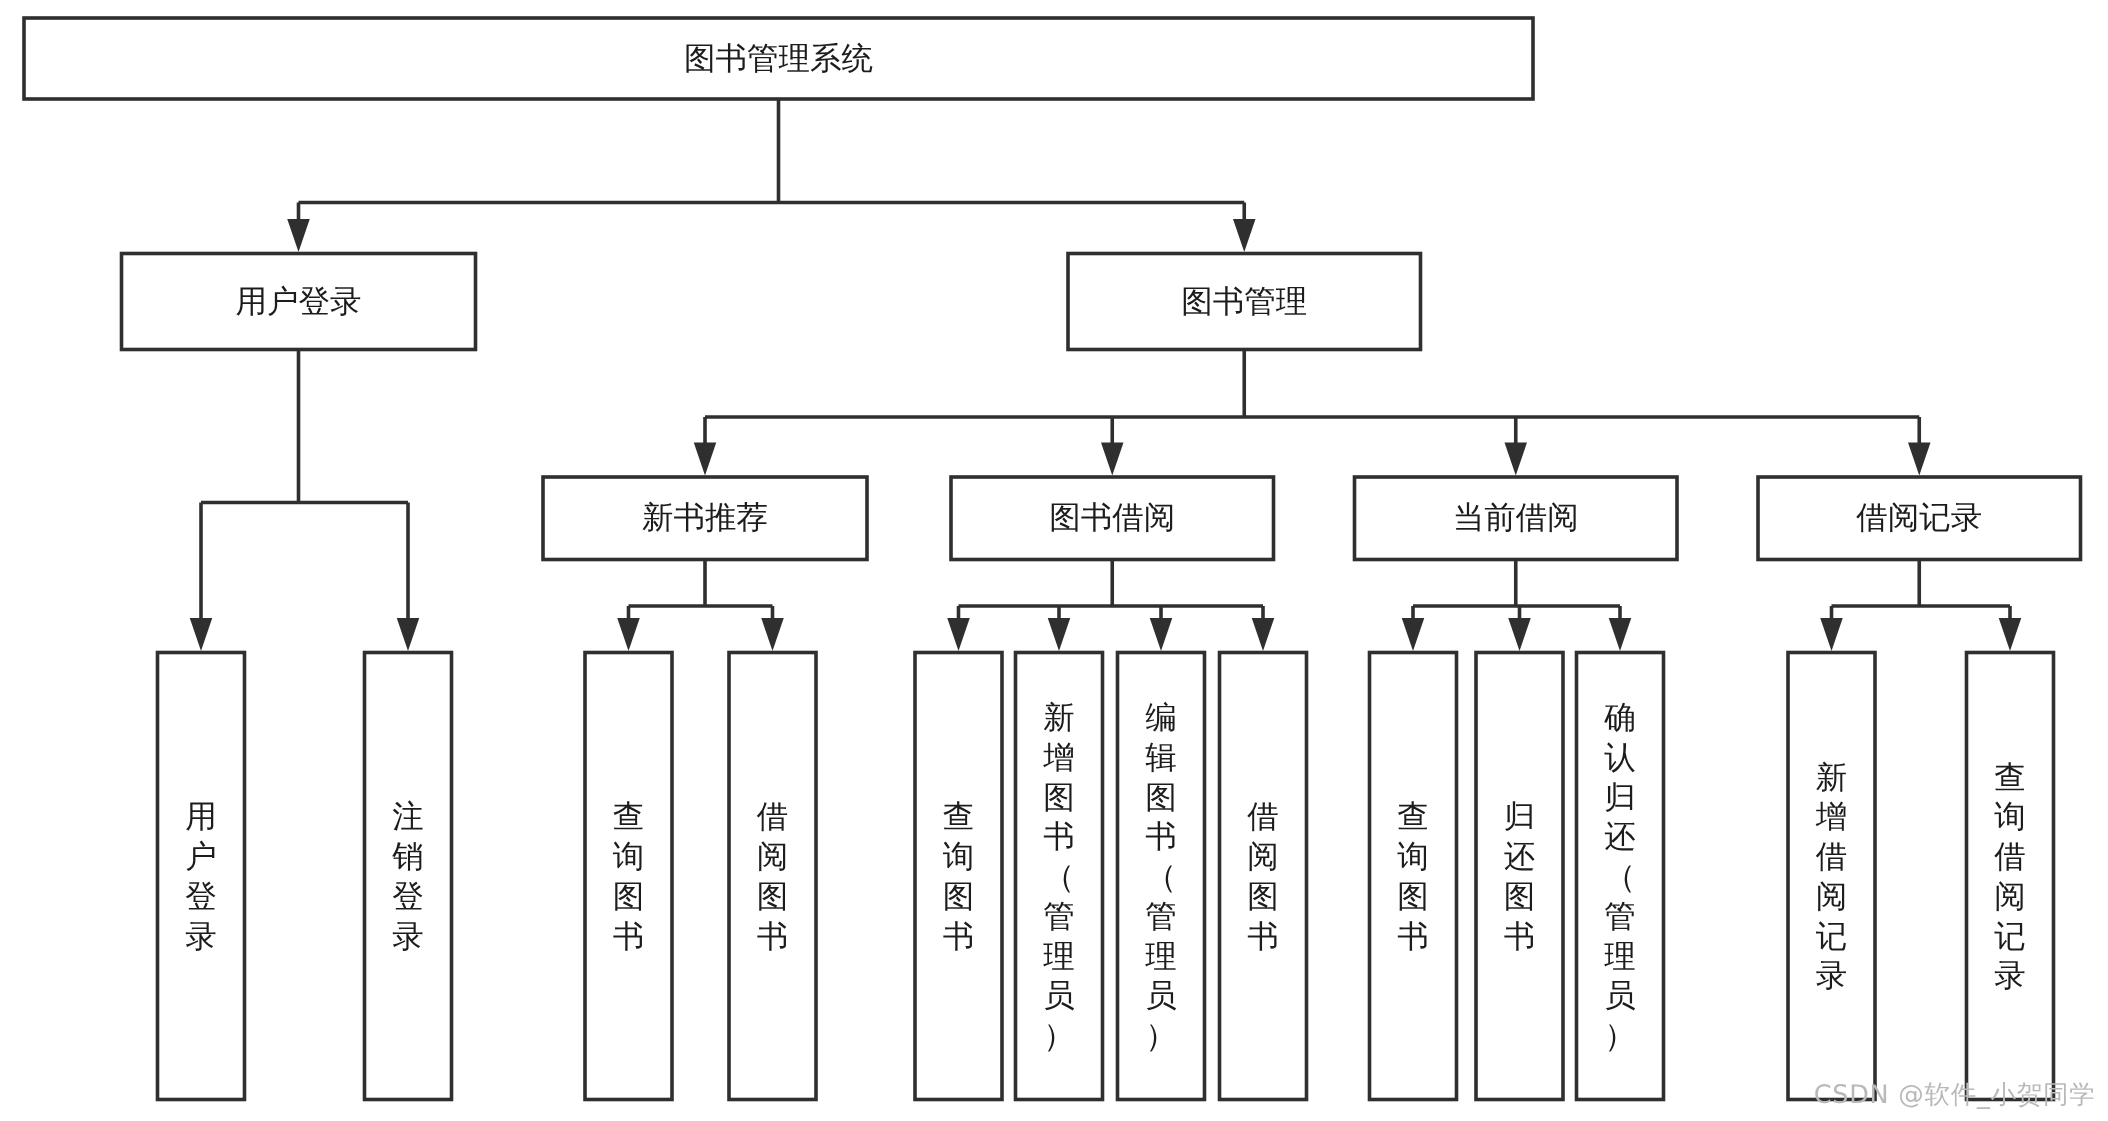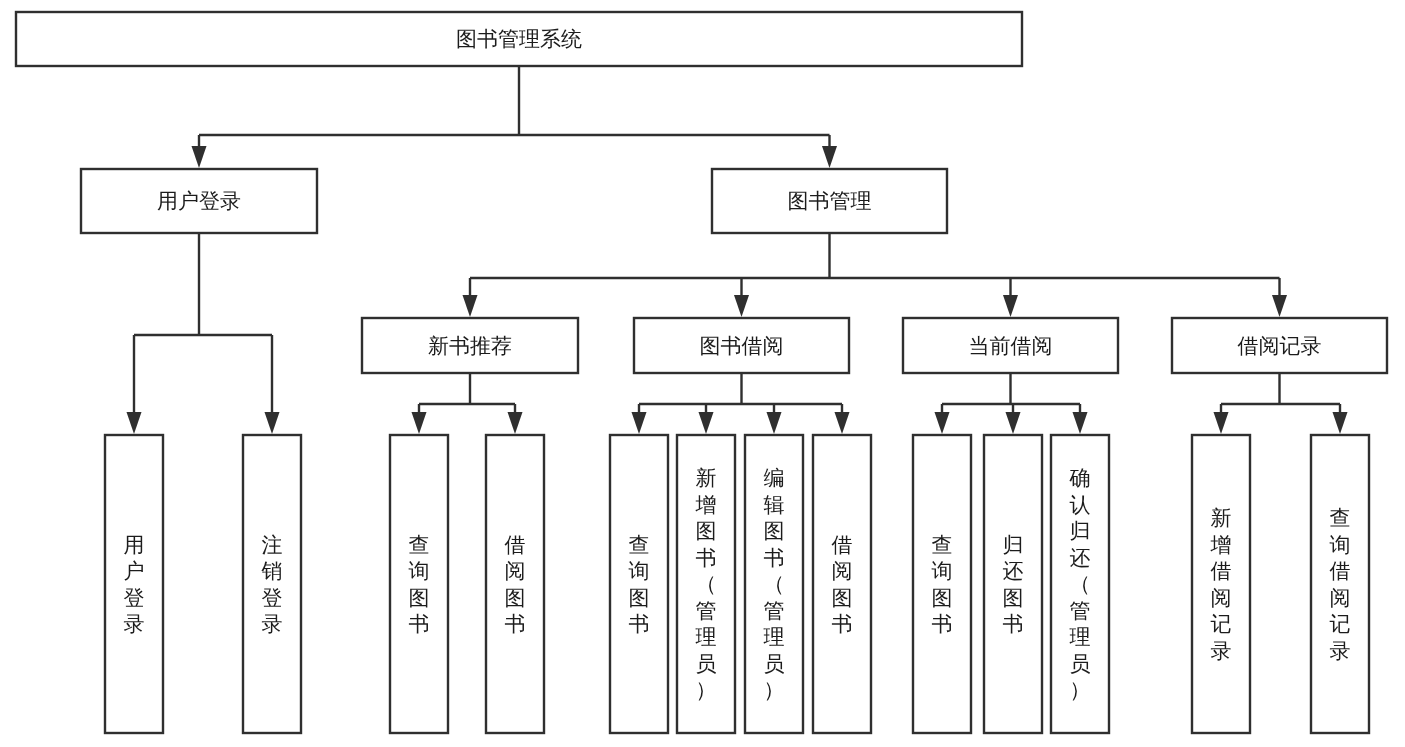--- a/index.html
+++ b/index.html
@@ -201,13 +201,14 @@
         <g>
           <rect x="1192" y="435" width="58" height="298" class="node-box"></rect>
           <text x="1221" class="node-label-vertical"><tspan x="1221" y="525.17">新</tspan><tspan x="1221" y="551.67">增</tspan><tspan x="1221" y="578.17">借</tspan><tspan x="1221" y="604.67">阅</tspan><tspan x="1221" y="631.17">记</tspan><tspan x="1221" y="657.67">录</tspan></text>
         </g>
         <g>
           <rect x="1311" y="435" width="58" height="298" class="node-box"></rect>
           <text x="1340" class="node-label-vertical"><tspan x="1340" y="525.17">查</tspan><tspan x="1340" y="551.67">询</tspan><tspan x="1340" y="578.17">借</tspan><tspan x="1340" y="604.67">阅</tspan><tspan x="1340" y="631.17">记</tspan><tspan x="1340" y="657.67">录</tspan></text>
         </g>
       </g>
   </svg>
+  <div class="watermark">CSDN @软件_小贺同学</div>
 </div>
 
 </body></html>

